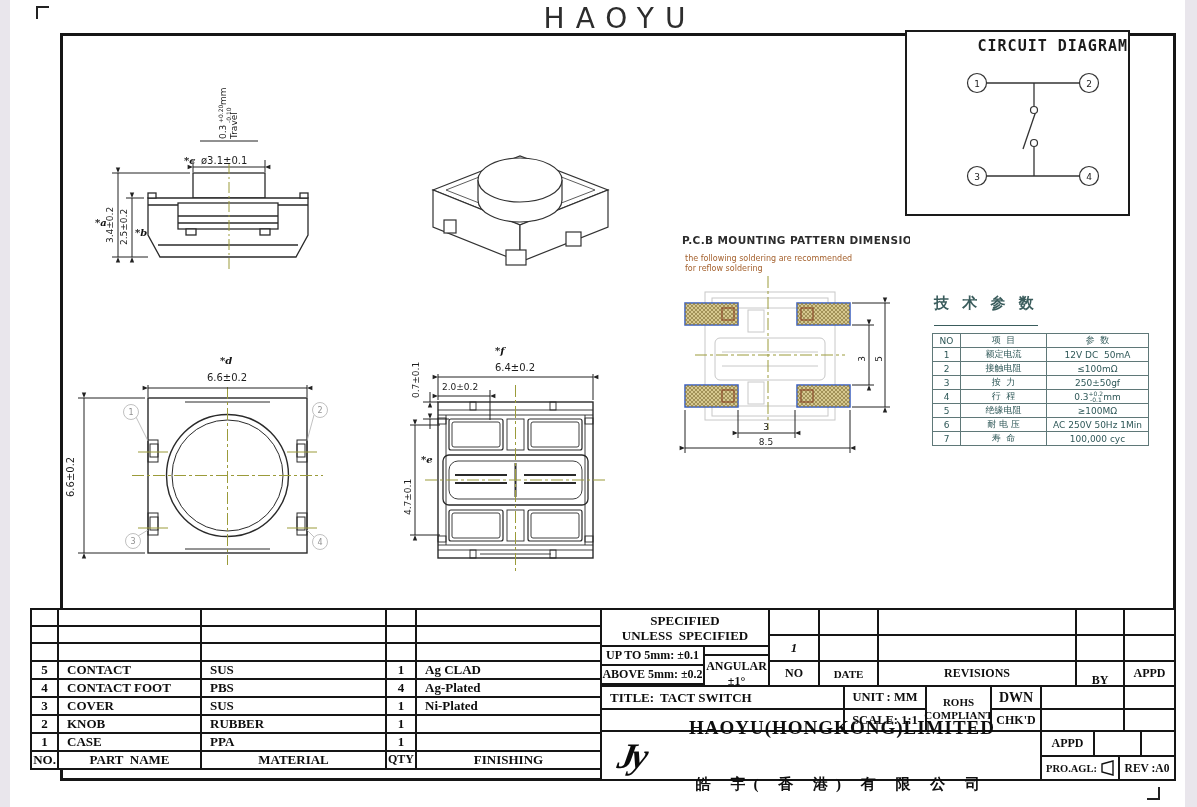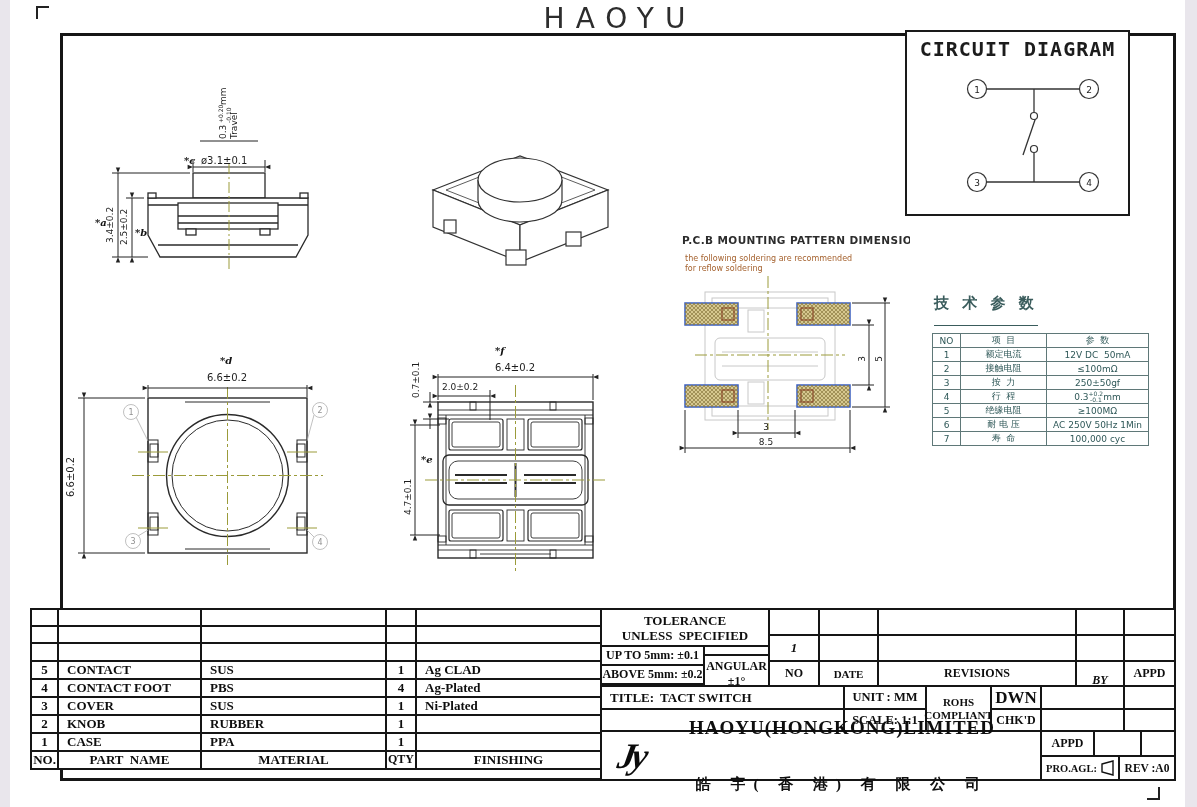--- a/index.html
+++ b/index.html
@@ -11,22 +11,22 @@
          border:3px solid #161616;box-sizing:border-box;}
   .corner{position:absolute;width:11px;height:11px;}
   .corner.tl{left:36px;top:6px;border-left:2px solid #222;border-top:2px solid #222;}
   .corner.br{left:1147px;top:787px;border-right:2px solid #222;border-bottom:2px solid #222;}
   .sheet-title{position:absolute;left:475px;top:2px;width:290px;text-align:center;
       font-family:"DejaVu Sans",sans-serif;font-size:28px;font-weight:400;color:#2d2d2d;
       letter-spacing:11px;}
   
   .circuit-box{position:absolute;left:905px;top:30px;width:225px;height:186px;
       border:2px solid #1a1a1a;box-sizing:border-box;background:#fff;}
-  .circuit-title{margin-top:5px;text-align:center;font-family:"DejaVu Sans Mono",monospace;
-      font-size:20px;font-weight:600;letter-spacing:1px;color:#1c1c1c;}
+  .circuit-title{margin-top:5px;text-align:right;font-family:"DejaVu Sans Mono",monospace;
+      font-size:15px;font-weight:600;letter-spacing:1px;color:#1c1c1c;}
   
   svg .dimt{font-family:"DejaVu Sans",sans-serif;font-size:10px;fill:#1d1d1d;}
   svg .dims{font-family:"DejaVu Sans",sans-serif;font-size:9px;fill:#1d1d1d;}
   svg .tol6{font-family:"DejaVu Sans",sans-serif;font-size:6px;fill:#1d1d1d;}
   svg .tag{font-family:"DejaVu Serif",serif;font-size:10px;font-weight:bold;font-style:italic;fill:#111;}
   svg .callout{font-family:"DejaVu Sans",sans-serif;font-size:8px;fill:#909090;}
   svg .pcbtitle{font-family:"DejaVu Sans",sans-serif;font-size:10.5px;font-weight:600;
       letter-spacing:.4px;fill:#2c2c2c;}
   svg .pcbnote{font-family:"DejaVu Sans",sans-serif;font-size:8px;fill:#a5622f;}
   svg .cterm{font-family:"DejaVu Sans",sans-serif;font-size:9px;fill:#222;}
@@ -476,21 +476,21 @@
       <td class="c">NO.</td>
       <td class="c">PART  NAME</td>
       <td class="c">MATERIAL</td>
       <td class="c" style="font-size:12px">QTY</td>
       <td class="c">FINISHING</td>
     </tr>
   </tbody>
     </table>
 
   <div class="cell center" style="left:600px;top:608px;width:170px;height:39px;flex-direction:column;font-size:13px;line-height:15px;">
-    <div>TOLERANCE</div>
+    <div>SPECIFIED</div>
     <div>UNLESS  SPECIFIED</div>
   </div>
   <div class="cell center" style="left:600px;top:645px;width:105px;height:21px;font-size:12px;">UP TO 5mm: ±0.1</div>
   <div class="cell center" style="left:600px;top:664px;width:105px;height:21px;font-size:12px;">ABOVE 5mm: ±0.2</div>
   <div class="cell center" style="left:703px;top:654px;width:67px;height:40px;flex-direction:column;font-size:12px;line-height:15px;">
     <div>ANGULAR</div>
     <div>±1°</div>
   </div>
 
   <div class="cell" style="left:768px;top:608px;width:52px;height:28px;"></div>
@@ -499,33 +499,33 @@
   <div class="cell" style="left:1075px;top:608px;width:50px;height:28px;"></div>
   <div class="cell" style="left:1123px;top:608px;width:53px;height:28px;"></div>
   <div class="cell center" style="left:768px;top:634px;width:52px;height:28px;font-style:italic;font-size:13px;">1</div>
   <div class="cell" style="left:818px;top:634px;width:61px;height:28px;"></div>
   <div class="cell" style="left:877px;top:634px;width:200px;height:28px;"></div>
   <div class="cell" style="left:1075px;top:634px;width:50px;height:28px;"></div>
   <div class="cell" style="left:1123px;top:634px;width:53px;height:28px;"></div>
   <div class="cell center" style="left:768px;top:660px;width:52px;height:27px;font-size:12px;">NO</div>
   <div class="cell center" style="left:818px;top:660px;width:61px;height:27px;font-size:11px;">DATE</div>
   <div class="cell center" style="left:877px;top:660px;width:200px;height:27px;font-size:12px;">REVISIONS</div>
-  <div class="cell center" style="left:1075px;top:660px;width:50px;height:40px;font-size:12px;font-style:italic;">BY</div>
+  <div class="cell center" style="left:1075px;top:660px;width:50px;height:40px;font-size:12px;">BY</div>
   <div class="cell center" style="left:1123px;top:660px;width:53px;height:27px;font-size:12px;">APPD</div>
 
   <div class="cell" style="left:600px;top:685px;width:245px;height:25px;font-size:13px;padding-left:8px;gap:6px;text-align:center;">
     <span>TITLE:</span><span>TACT SWITCH</span>
   </div>
   <div class="cell center" style="left:843px;top:685px;width:84px;height:25px;font-size:12.5px;">UNIT : MM</div>
   <div class="cell center" style="left:843px;top:708px;width:84px;height:24px;font-size:12.5px;">SCALE: 1:1</div>
   <div class="cell center" style="left:925px;top:685px;width:67px;height:47px;flex-direction:column;font-size:11px;line-height:13px;">
     <div>ROHS</div>
     <div>COMPLIANT</div>
   </div>
-  <div class="cell center" style="left:990px;top:685px;width:52px;height:25px;font-size:17px;">DWN</div>
+  <div class="cell center" style="left:990px;top:685px;width:52px;height:25px;font-size:14px;">DWN</div>
   <div class="cell center" style="left:990px;top:708px;width:52px;height:24px;font-size:12px;">CHK'D</div>
   <div class="cell" style="left:1040px;top:685px;width:85px;height:25px;"></div>
   <div class="cell" style="left:1123px;top:685px;width:53px;height:25px;"></div>
   <div class="cell" style="left:1040px;top:708px;width:85px;height:24px;"></div>
   <div class="cell" style="left:1123px;top:708px;width:53px;height:24px;"></div>
 
   <div class="cell" style="left:600px;top:730px;width:442px;height:51px;padding-left:16px;">
     <div class="logo">Jy</div>
     <div style="flex:1;text-align:center;">
       <div style="font-size:19px;letter-spacing:1px;line-height:21px;">HAOYU(HONGKONG)LIMITED</div>

